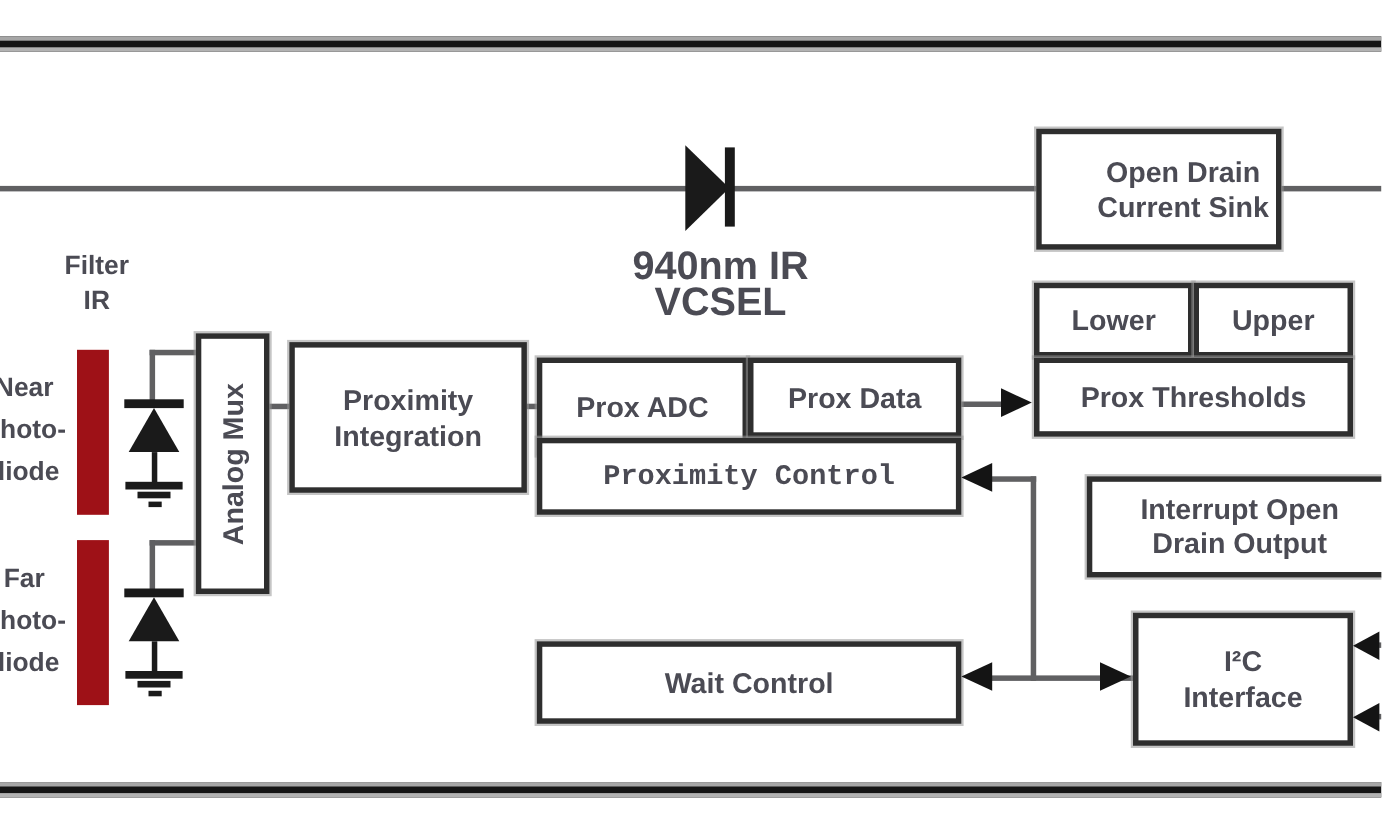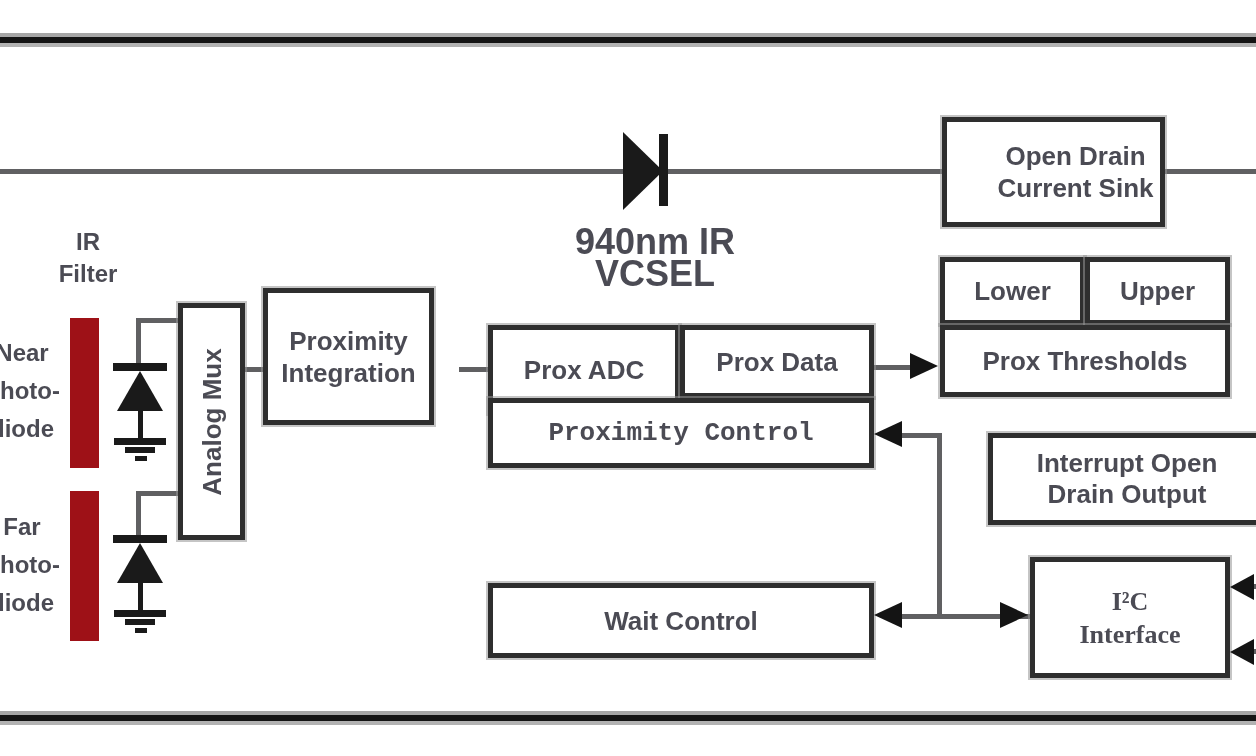--- a/index.html
+++ b/index.html
@@ -64,22 +64,22 @@
   <div class="hborder" style="top:33px;"></div>
   <div class="hborder" style="top:711px;"></div>
 
   <div class="wire" style="left:0;top:169px;width:1256px;height:5px;"></div>
 
   <div class="tri-right-big" style="left:623px;top:132px;"></div>
   <div class="blk" style="left:659px;top:134px;width:9px;height:72px;"></div>
   <div class="lbl" style="left:520px;top:226px;width:270px;font-size:36px;">940nm IR VCSEL</div>
 
   <div class="lbl" style="left:28px;top:226px;width:120px;">
+    <div>Filter</div>
     <div>IR</div>
-    <div>Filter</div>
   </div>
   <div class="redbar" style="left:70px;top:318px;"></div>
   <div class="redbar" style="left:70px;top:491px;"></div>
 
   <div class="lbl" style="left:-60px;top:334px;width:164px;line-height:38px;">
     <div>Near</div>
     <div>Photo-</div>
     <div>diode</div>
   </div>
 
@@ -120,21 +120,21 @@
 
   <div class="wire" style="left:1248px;top:584px;width:8px;height:5px;"></div>
   <div class="arr-l" style="left:1230px;top:574px;border-right-width:24px;"></div>
   <div class="wire" style="left:1248px;top:649px;width:8px;height:5px;"></div>
   <div class="arr-l" style="left:1230px;top:639px;border-right-width:24px;"></div>
 
   <div class="box" style="left:178px;top:303px;width:67px;height:237px;">
     <span class="vtext">Analog Mux</span>
   </div>
 
-  <div class="box" style="left:263px;top:288px;width:171px;height:137px;">
+  <div class="box" style="left:263px;top:311px;width:216px;height:137px;">
     <div>
       <div>Proximity</div>
       <div>Integration</div>
     </div>
   </div>
 
   <div class="box" style="left:488px;top:325px;width:192px;height:89px;">
     <span>Prox ADC</span>
   </div>
   <div class="box" style="left:680px;top:325px;width:194px;height:73px;">
@@ -165,20 +165,20 @@
     <div>
       <div>Interrupt Open</div>
       <div>Drain Output</div>
     </div>
   </div>
 
   <div class="box" style="left:488px;top:583px;width:386px;height:75px;">
     <span>Wait Control</span>
   </div>
 
-  <div class="box" style="left:1030px;top:557px;width:200px;height:121px;line-height:33px;font-family:Liberation Serif, serif;">
+  <div class="box" style="left:1030px;top:557px;width:200px;height:121px;line-height:33px;">
     <div>
       <div>I²C</div>
       <div>Interface</div>
     </div>
   </div>
 
 </div>
 
 </body></html>

